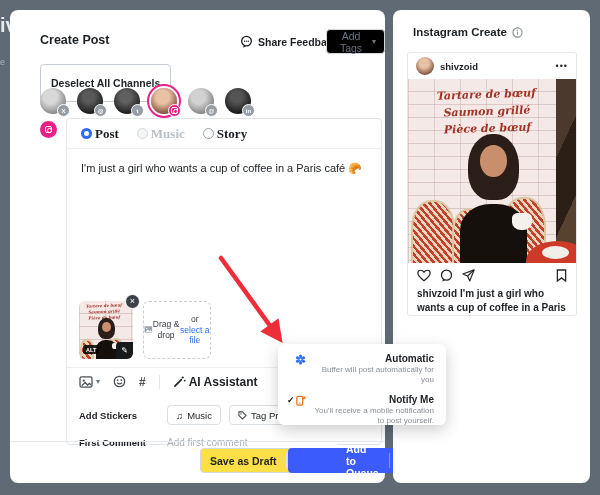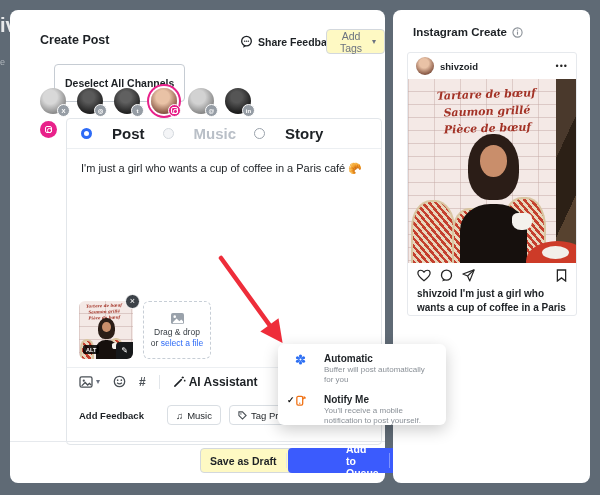--- a/index.html
+++ b/index.html
@@ -16,27 +16,27 @@
 
   .panel { position:absolute; background:#fff; border-radius:8px; }
   .panel-left  { left:10px; top:10px; width:375px; height:473px; }
   .panel-right { left:393px; top:10px; width:197px; height:473px; }
 
   
   .cp-title { position:absolute; left:30px; top:23px; font-size:12.5px; font-weight:bold; }
   .share-feedback { position:absolute; left:230px; top:25px; display:flex; align-items:center; gap:5px;
     font-size:10.5px; font-weight:bold; cursor:pointer; }
   .add-tags-btn { position:absolute; left:316px; top:19px; height:25px; padding:0 8px;
-    border:1px solid #d3d8dd; border-radius:4px; background:#fef9c3; color:#6b7280;
+    border:1px solid #d3d8dd; border-radius:4px; background:#000000; color:#6b7280;
     font-size:10.5px; display:flex; align-items:center; gap:5px; cursor:pointer; }
   .caret { font-size:8px; color:#6b7280; line-height:1; }
 
   .deselect-btn { position:absolute; left:30px; top:54px; height:38px; padding:0 10px;
     border:1px solid #c6ccd3; border-radius:4px; background:#fff;
-    font-size:10.5px; font-weight:bold; color:#1d2125; cursor:pointer;margin-left:14px; }
+    font-size:10.5px; font-weight:bold; color:#1d2125; cursor:pointer; }
 
   
   .channels { position:absolute; left:30px; top:78px; display:flex; gap:11px; }
   .channel { position:relative; width:26px; height:26px; cursor:pointer; }
   .avatar { width:26px; height:26px; border-radius:50%; }
   .channel.selected .avatar { box-shadow:0 0 0 2px #fff, 0 0 0 4px #e8218a; }
   .channel:nth-child(1) .avatar { background:radial-gradient(circle at 40% 35%, #d8d8d8 0 30%, #8e8e8e 70%, #5c5c5c); }
   .channel:nth-child(2) .avatar { background:radial-gradient(circle at 45% 35%, #5a5a5a 0 25%, #222 70%, #000); }
   .channel:nth-child(3) .avatar { background:radial-gradient(circle at 45% 35%, #606060 0 25%, #242424 70%, #000); }
   .channel:nth-child(4) .avatar { background:radial-gradient(circle at 45% 35%, #e9c2a6 0 30%, #8c5d49 70%, #4a2f25); }
@@ -49,40 +49,40 @@
   .ig-glyph { width:7px; height:7px; border:1.1px solid #fff; border-radius:2px; position:relative; }
   .ig-glyph::after { content:""; position:absolute; left:50%; top:50%; width:2.4px; height:2.4px;
     margin:-1.2px 0 0 -1.2px; border:1px solid #fff; border-radius:50%; }
 
   
   .composer-ig-icon { position:absolute; left:30px; top:111px; width:17px; height:17px; border-radius:50%;
     background:#e8218a; display:flex; align-items:center; justify-content:center; }
   .composer { position:absolute; left:56px; top:108px; width:316px; height:327px;
     border:1px solid #e2e6ea; border-radius:4px; background:#fff; }
   .tabs { height:30px; border-bottom:1px solid #eceff2; display:flex; align-items:center; gap:18px; padding:0 14px; }
-  .tab { display:flex; align-items:center; gap:20px; font-size:15px; font-weight:bold; cursor:pointer; }
+  .tab { display:flex; align-items:center; gap:3px; font-size:13px; font-weight:bold; cursor:pointer;font-family:Liberation Serif, serif; }
   .radio { width:11px; height:11px; border-radius:50%; border:1px solid #9aa2ab; background:#fff; }
   .tab.selected .radio { border:3.5px solid #2e6bf6; }
   .tab.disabled { color:#b9bfc7; cursor:default; }
   .tab.disabled .radio { border-color:#d4d9de; background:#f4f5f7; }
   .post-text { padding:12px 14px; font-size:11px; line-height:1.4; color:#1d2125; }
 
   .media-row { position:absolute; left:12px; top:182px; display:flex; gap:10px; }
   .thumb { position:relative; width:54px; height:58px; border-radius:6px; }
   .thumb .photo-clip { width:100%; height:100%; border-radius:6px; overflow:hidden; }
   .remove-btn { position:absolute; top:-7px; right:-7px; width:15px; height:15px; border-radius:50%;
     background:#3c4248; color:#fff; font-size:9px; line-height:13px; text-align:center;
     border:1.5px solid #fff; cursor:pointer; z-index:2; }
   .alt-badge { position:absolute; left:4px; bottom:5px; background:rgba(0,0,0,.85); color:#fff;
     font-size:5.5px; font-weight:bold; padding:1.5px 3px; border-radius:2px; z-index:2; }
   .edit-btn { position:absolute; right:0; bottom:0; width:17px; height:17px; background:#17191b;
     border-radius:4px 0 6px 0; color:#fff; display:flex; align-items:center; justify-content:center;
     cursor:pointer; z-index:2; }
   .dropzone { width:68px; height:58px; border:1.5px dashed #c7ced6; border-radius:6px;
-    display:flex; flex-direction:column; align-items:center; justify-content:center;
+    display:flex; flex-direction:row; align-items:center; justify-content:center;
     font-size:8.5px; color:#3a4046; text-align:center; line-height:1.25; cursor:pointer; }
   .dropzone .link { color:#2e6bf6; }
 
   .toolbar { position:absolute; left:0; right:0; top:248px; height:28px; border-top:1px solid #eceff2;
     display:flex; align-items:center; padding:0 12px; gap:13px; color:#4a5056; }
   .tb-group { display:flex; align-items:center; gap:3px; cursor:pointer; }
   .tb-divider { width:1px; height:14px; background:#e2e6ea; }
   .hash { font-size:12px; font-weight:bold; color:#4a5056; }
   .ai-label { font-size:12px; font-weight:bold; color:#1d2125; }
 
@@ -93,21 +93,21 @@
   .chip { display:flex; align-items:center; gap:4px; border:1px solid #d9dee3; border-radius:4px;
     padding:3.5px 8px; font-size:9.5px; color:#1d2125; background:#fff; cursor:pointer; margin-right:8px; }
   .comment-input { border:none; outline:none; font-size:10px; color:#1d2125; width:170px;
     font-family:"Liberation Sans", sans-serif; }
   .comment-input::placeholder { color:#a8afb7; }
 
   
   .footer-divider { position:absolute; left:0; right:0; top:431px; border-top:1px solid #e6e9ed; }
   .btn-split { position:absolute; top:438px; height:25px; display:flex; align-items:center;
     border-radius:4px; font-size:10.5px; font-weight:bold; cursor:pointer; }
-  .btn-save { left:190px; border:1px solid #d3d8dd; background:#fef9c3; color:#1d2125; }
+  .btn-save { left:190px; border:1px solid #d3d8dd; background:#fde047; color:#1d2125; }
   .btn-save .main { padding:0 9px; }
   .btn-save .sep { width:1px; height:15px; background:#e2e6ea; }
   .btn-save .arrow { padding:0 7px; }
   .btn-queue { left:278px; background:#3b5bfd; color:#fff;padding-left:48px; }
   .btn-queue .main { padding:0 10px; }
   .btn-queue .sep { width:1px; height:15px; background:rgba(255,255,255,.35); }
   .btn-queue .arrow { padding:0 7px; }
   .btn-queue .caret { color:#fff; }
 
   
@@ -154,21 +154,21 @@
   .frame-right { position:absolute; right:0; top:0; width:12%; height:100%;
     background:linear-gradient(115deg, #4a392c 0 35%, #2c2016 35% 70%, #57422f 70%); }
   .cafe-table { position:absolute; right:-8%; bottom:-10%; width:38%; height:22%;
     background:#cd3b28; border-radius:50%; }
   .cafe-plate { position:absolute; right:4%; bottom:2%; width:16%; height:7%;
     background:#f2efe9; border-radius:50%; }
 
   
   .schedule-menu { position:absolute; left:278px; top:344px; width:168px; height:81px;
     background:#fff; border-radius:6px; box-shadow:0 5px 16px rgba(0,0,0,.2); z-index:5; padding:9px 0; }
-  .menu-item { position:relative; padding:0 12px 0 46px; margin-bottom:8px; cursor:pointer; }
+  .menu-item { position:relative; padding:0 12px 0 33px; margin-bottom:8px; cursor:pointer;text-align:right; }
   .mi-check { position:absolute; left:9px; top:1px; font-size:9px; font-weight:bold; color:#111; }
   .mi-icon { position:absolute; left:17px; top:1px; width:11px; height:11px; }
   .mi-title { font-size:10px; font-weight:bold; color:#1d2125; }
   .mi-desc { font-size:8px; color:#8a9097; line-height:1.3; margin-top:1px; }
 
   .arrow-layer { position:absolute; left:0; top:0; width:600px; height:495px; pointer-events:none; z-index:6; }
 
   svg.ic { display:block; }
 </style>
 </head>
@@ -311,34 +311,38 @@
       <div class="tb-group">
         <svg class="ic" width="13" height="13" viewBox="0 0 14 14">
           <path d="M2 12 L9 5" stroke="#1d2125" stroke-width="1.7" stroke-linecap="round"></path>
           <path d="M10.5 1.5 v2.4 M9.3 2.7 h2.4 M12.6 5.2 v1.8 M11.7 6.1 h1.8" stroke="#1d2125" stroke-width="1.1"></path>
         </svg>
         <span class="ai-label">AI Assistant</span>
       </div>
     </div>
 
     <div class="form-row row-stickers">
-      <div class="form-label">Add Feedback</div>
+      <div class="form-label">Add Stickers</div>
       <button class="chip">
         <span>♫</span>
         <span>Music</span>
       </button>
       <button class="chip">
         <svg class="ic" width="9" height="9" viewBox="0 0 10 10">
           <path d="M1 1 h4 L9 5 L5 9 L1 5 Z" fill="none" stroke="#4a5056" stroke-width="1.2"></path>
           <circle cx="3.2" cy="3.2" r="0.8" fill="#4a5056"></circle>
         </svg>
         <span>Tag Products</span>
       </button>
     </div>
 
+    <div class="form-row row-comment">
+      <div class="form-label">First Comment</div>
+      <input class="comment-input" placeholder="Add first comment" style="">
+    </div>
   </div>
 
   <div class="footer-divider"></div>
 
   <div class="btn-split btn-save">
     <span class="main">Save as Draft</span>
     <span class="sep"></span>
     <span class="arrow"><span class="caret">▾</span></span>
   </div>
 

